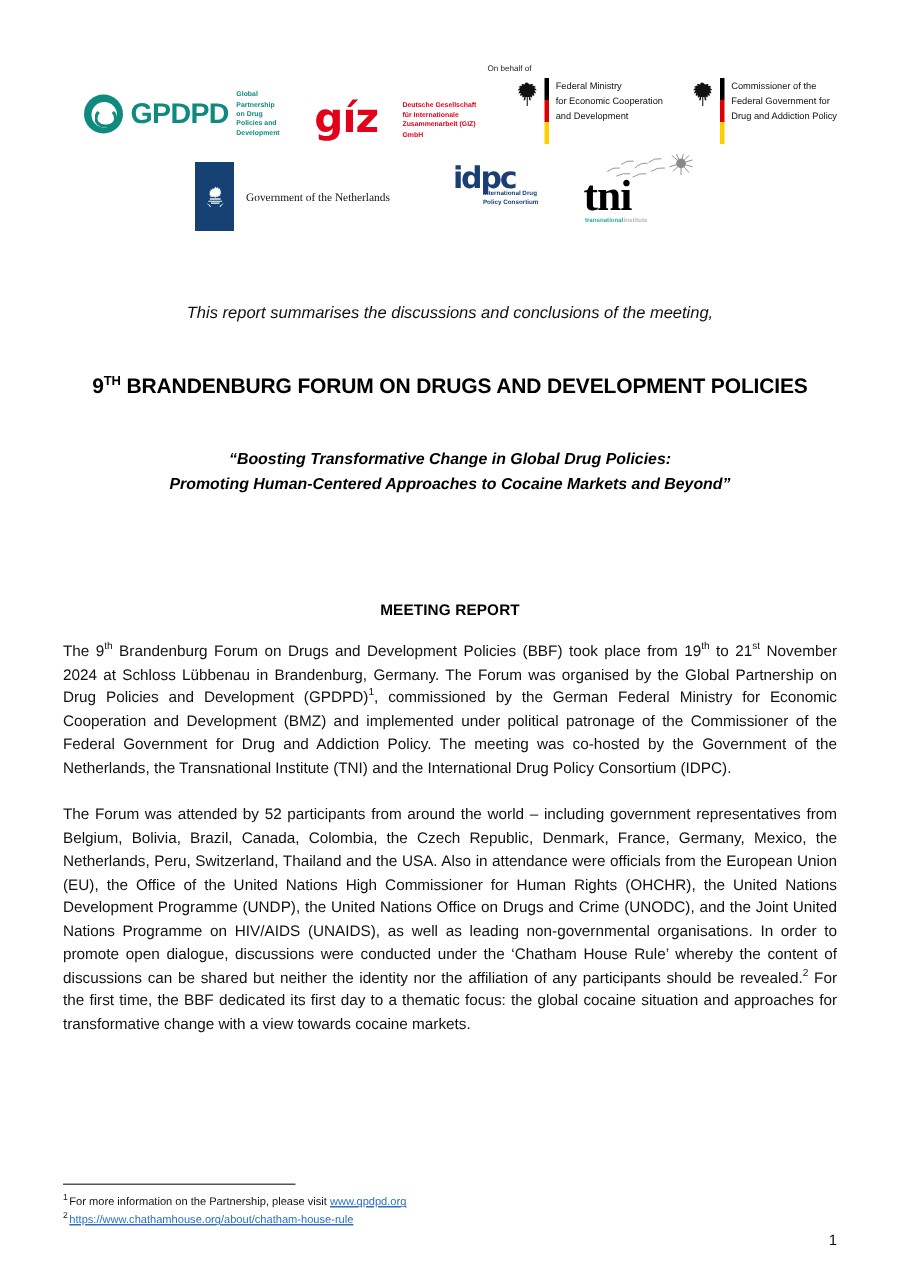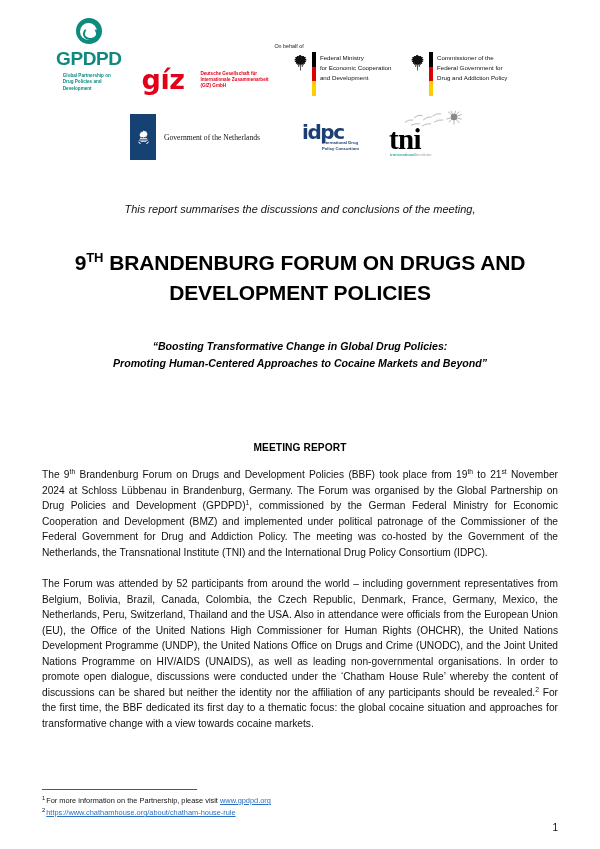--- a/index.html
+++ b/index.html
@@ -29,36 +29,35 @@
   }
   .logo-row-1 {
     display: flex;
     align-items: flex-end;
     justify-content: flex-start;
     gap: 0px;
     height: 62px;
   }
   .logo-row-2 {
     display: flex;
-    align-items: center;
+    align-items: flex-start;
     justify-content: flex-start;
     gap: 0;
     height: 58px;
     margin-top: 12px;
     padding-left: 88px;
   }
 
   
   .logo-gpdpd {
     display: flex;
     align-items: center;
     gap: 5px;
     margin-left: 14px;
     margin-bottom: 4px;
-    flex-direction: column;
   }
   .gpdpd-mark {
     width: 26px;
     height: 26px;
     border-radius: 50%;
     background: #0f8a7e;
     position: relative;
     flex: none;
   }
   .gpdpd-mark::before {
@@ -239,21 +238,21 @@
     font-style: italic;
     font-size: 11px;
     line-height: 1.65;
     color: #111;
     padding: 0 26px;
   }
   .doc-title {
     margin-top: 30px;
     text-align: center;
     font-weight: bold;
-    font-size: 21px;
+    font-size: 14px;
     line-height: 1.42;
     color: #000;
     padding: 0 16px;
     letter-spacing: -0.1px;
   }
   .doc-title sup {
     font-size: 0.62em;
     vertical-align: super;
     line-height: 0;
   }

